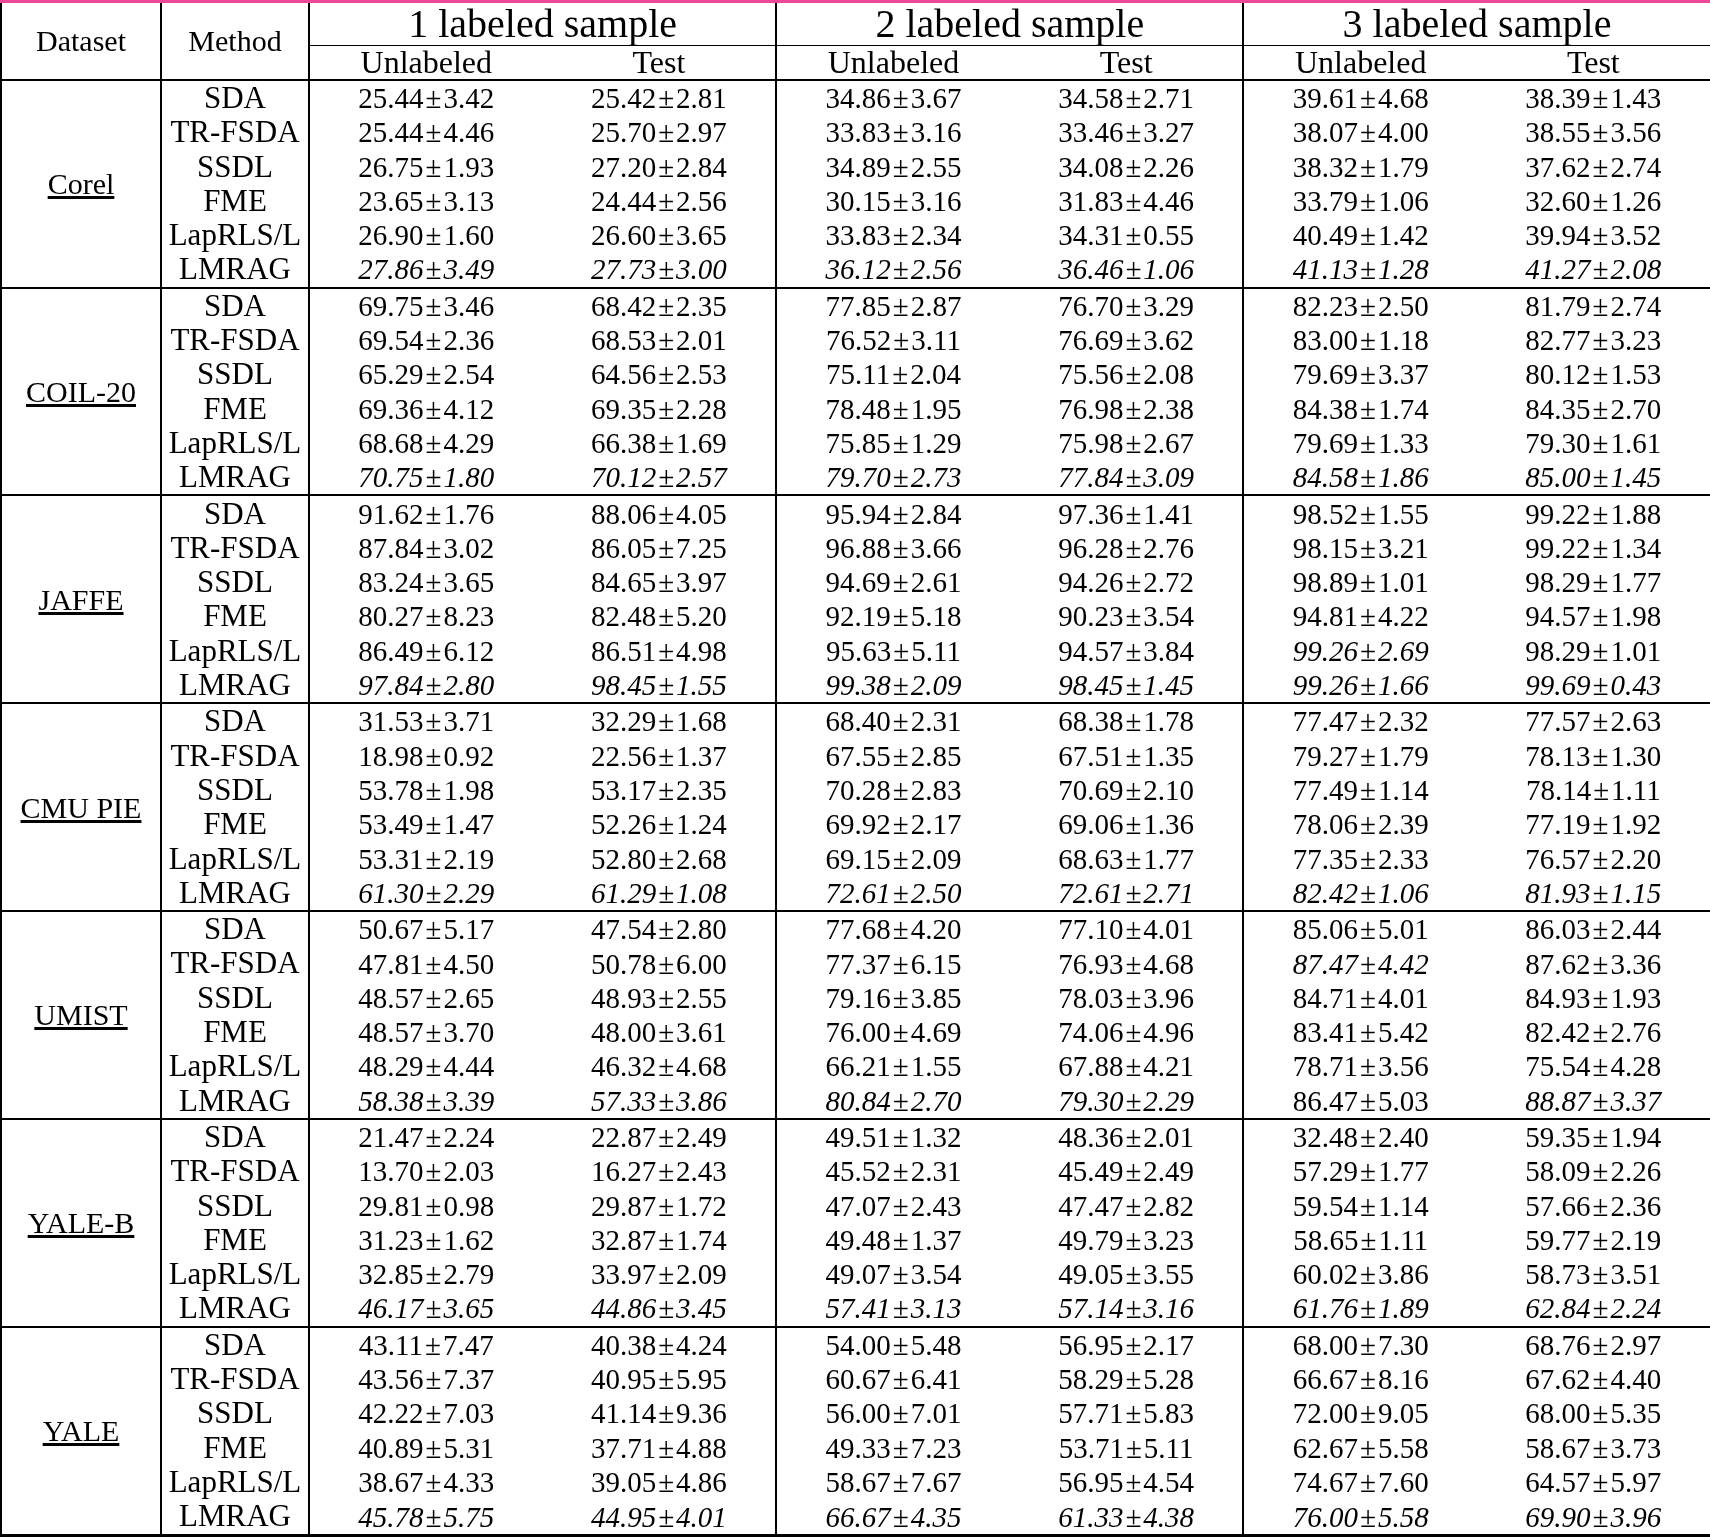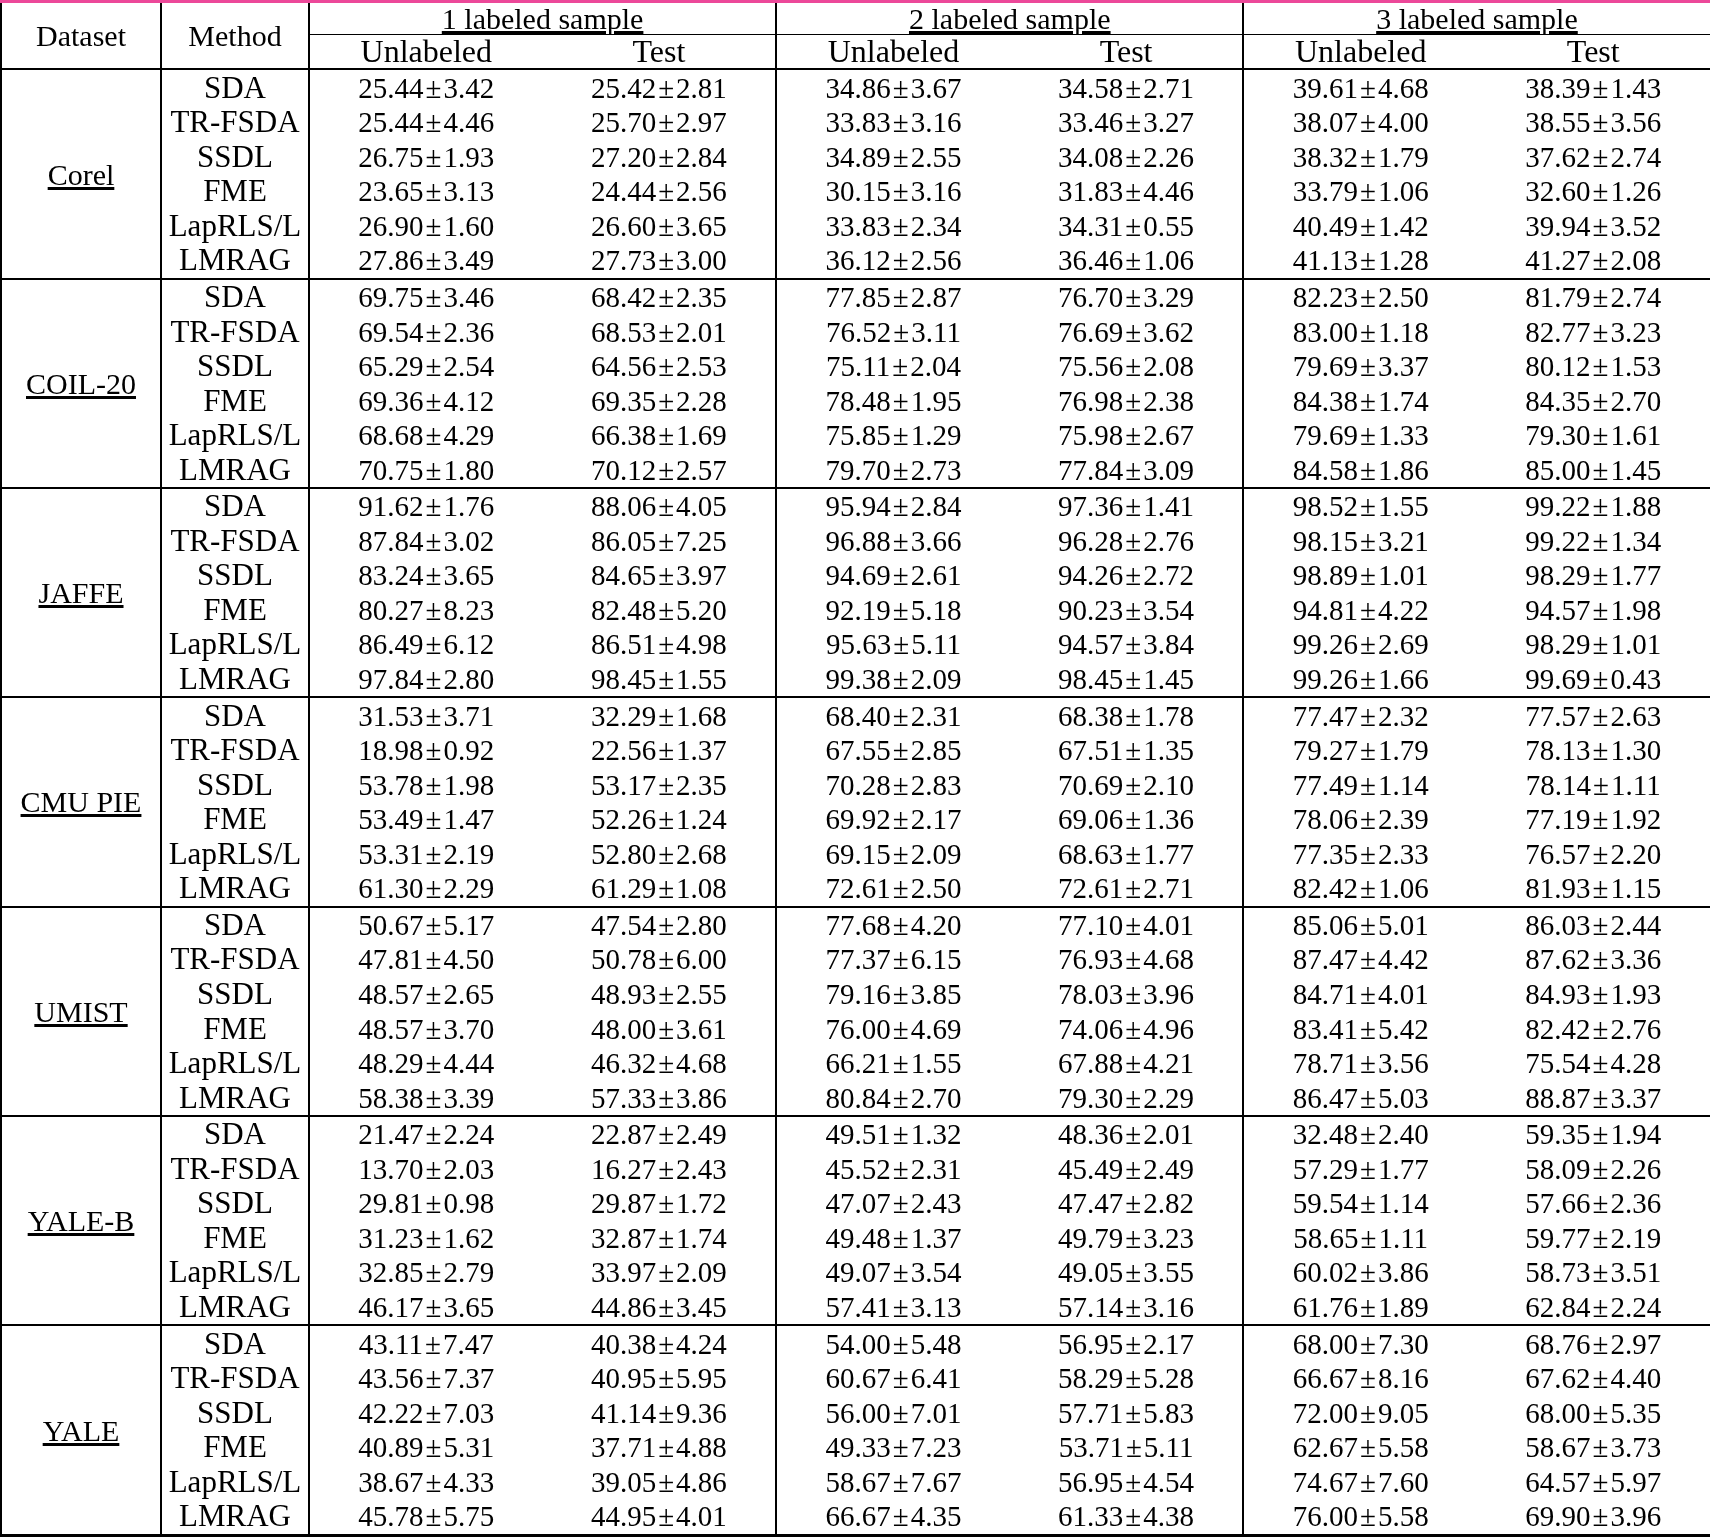--- a/index.html
+++ b/index.html
@@ -34,40 +34,40 @@
   .bl { border-left: 2px solid #000; }
   .br { border-right: 2px solid #000; }
   .bt { border-top: 2px solid #000; }
   .bb-thin { border-bottom: 1.5px solid #000; }
 
   
   .hdr-cell {
     font-size: 30px;
   }
   .hdr-group {
-    font-size: 30px;
-    text-decoration: underline;
+    font-size: 40px;
   }
   .hdr-sub {
     font-size: 32px;
   }
 
   
   .dataset-cell {
     font-size: 30px;
     text-decoration: underline;
   }
   .method-cell {
     font-size: 31px;
   }
   .val-cell {
     font-size: 29px;
   }
   .val-cell.bold, .method-cell.bold {
     font-weight: bold;
+    font-style: italic;
   }
   .pm { padding: 0 2px; }
 
   
   col.c-dataset { width: 160px; }
   col.c-method  { width: 148px; }
   col.c-val     { width: 233.6px; }
 </style>
 </head>
 <body>

